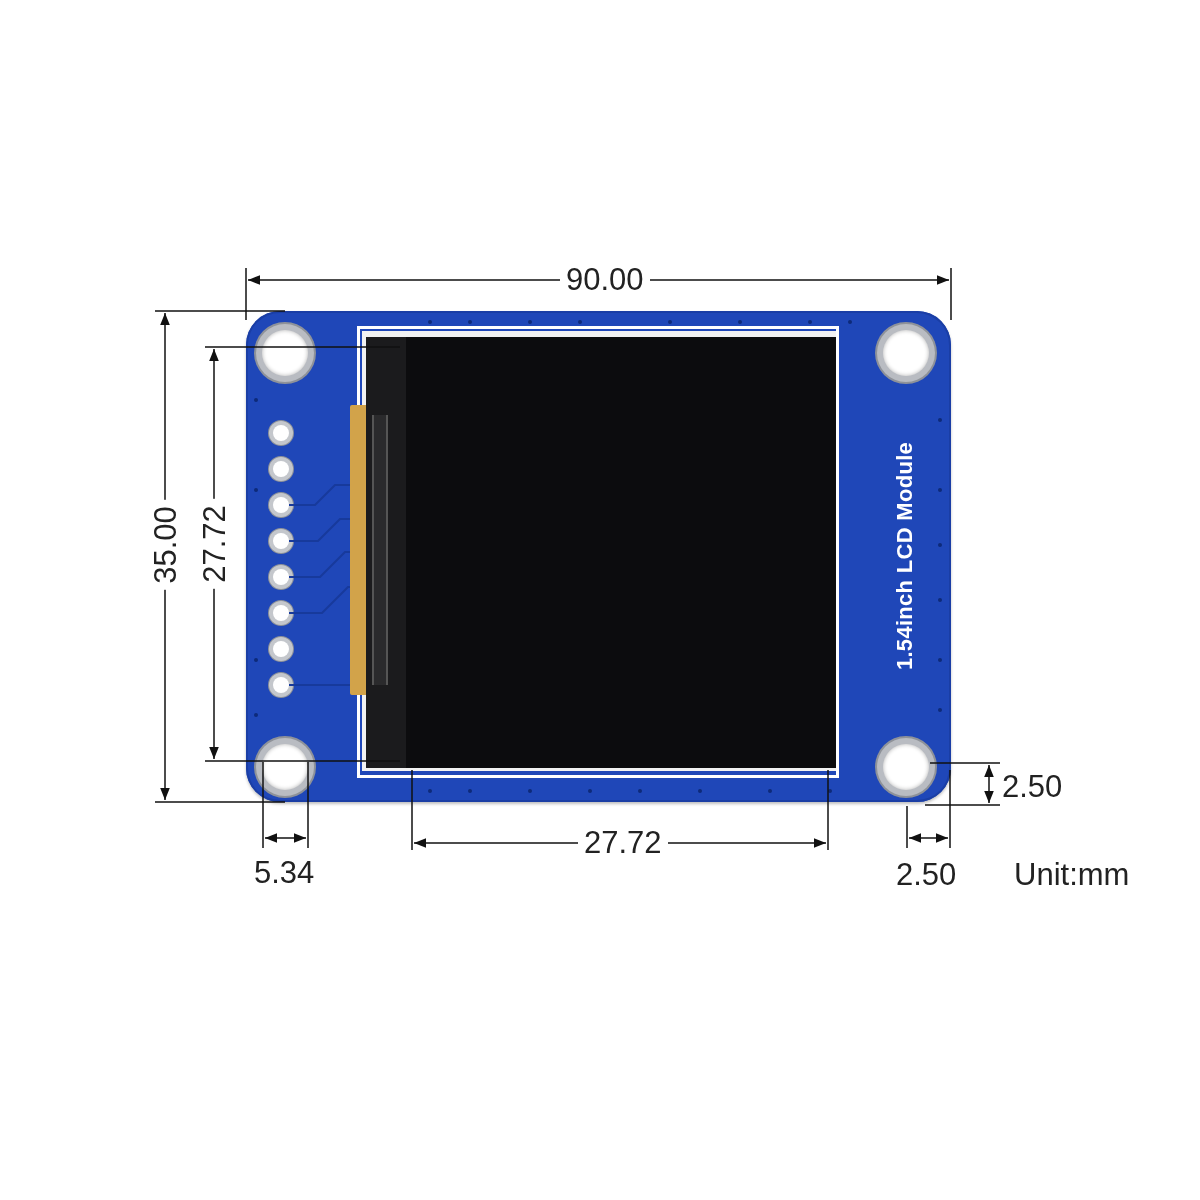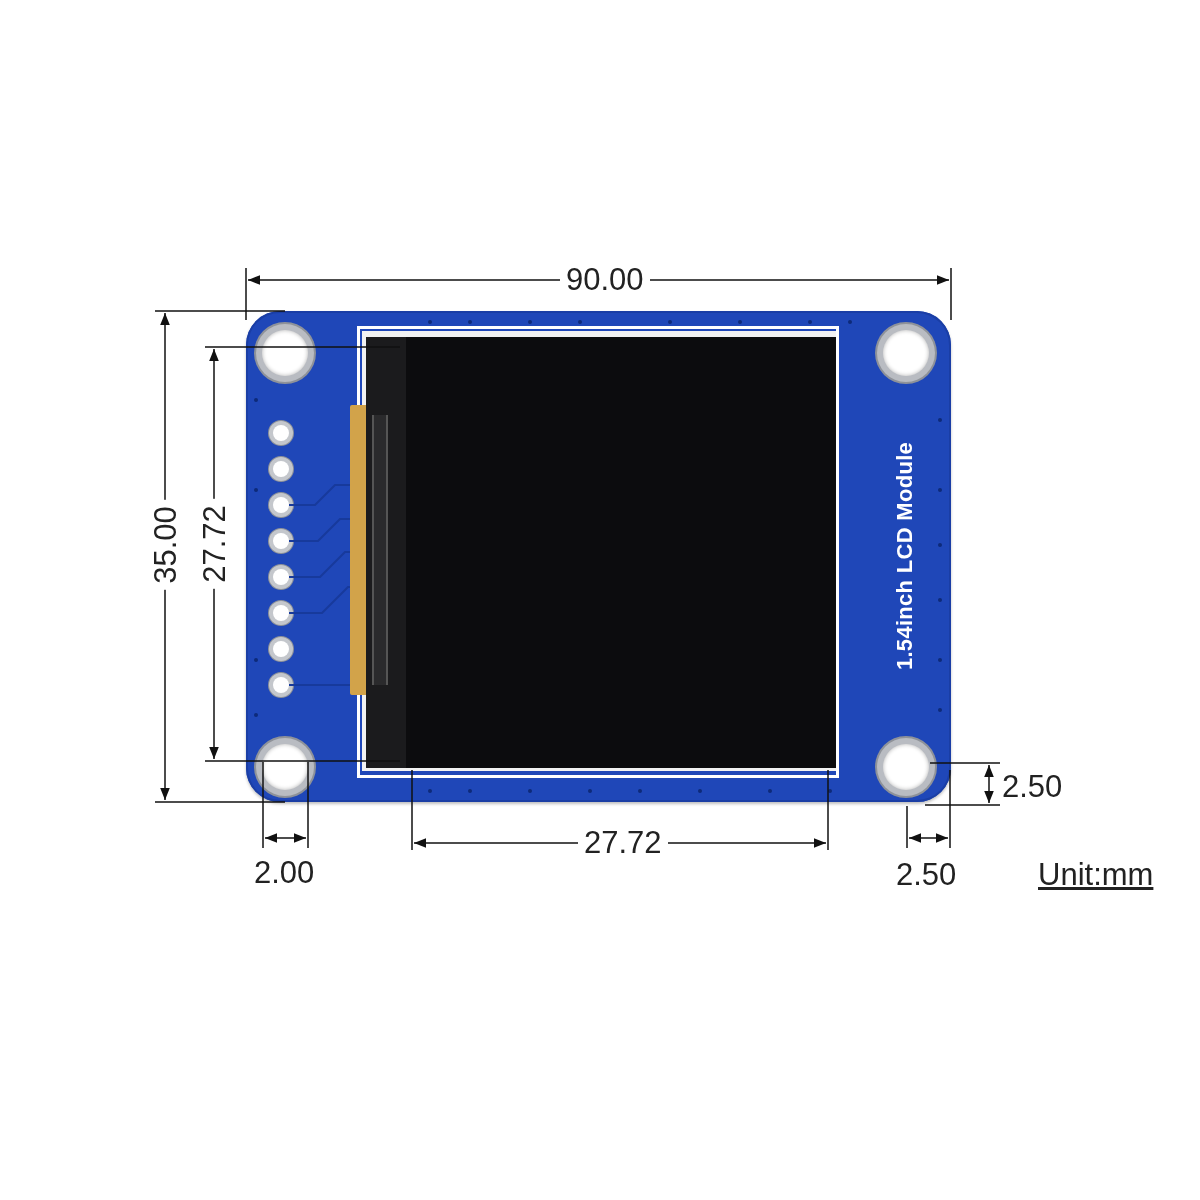--- a/index.html
+++ b/index.html
@@ -124,17 +124,17 @@
 
     <line x1="907" y1="806" x2="907" y2="848"></line>
     <line x1="950" y1="770" x2="950" y2="848"></line>
     <line x1="909" y1="838" x2="948" y2="838" marker-start="url(#arr)" marker-end="url(#arr)"></line>
   </g>
 </svg>
 
 <div class="abs dim-text" style="left:560px;top:264px;">90.00</div>
 <div class="abs dim-text dim-vtext" style="left:165px;top:545px;">35.00</div>
 <div class="abs dim-text dim-vtext" style="left:214px;top:544px;">27.72</div>
-<div class="abs dim-text" style="left:248px;top:857px;background:transparent;">2.00</div>
+<div class="abs dim-text" style="left:248px;top:857px;background:transparent;">5.34</div>
 <div class="abs dim-text" style="left:578px;top:827px;">27.72</div>
 <div class="abs dim-text" style="left:996px;top:771px;background:transparent;">2.50</div>
 <div class="abs dim-text" style="left:890px;top:859px;background:transparent;">2.50</div>
-<div class="abs dim-text" style="left:1032px;top:859px;background:transparent;text-decoration:underline;">Unit:mm</div>
+<div class="abs dim-text" style="left:1008px;top:859px;background:transparent;">Unit:mm</div>
 
 </body></html>

